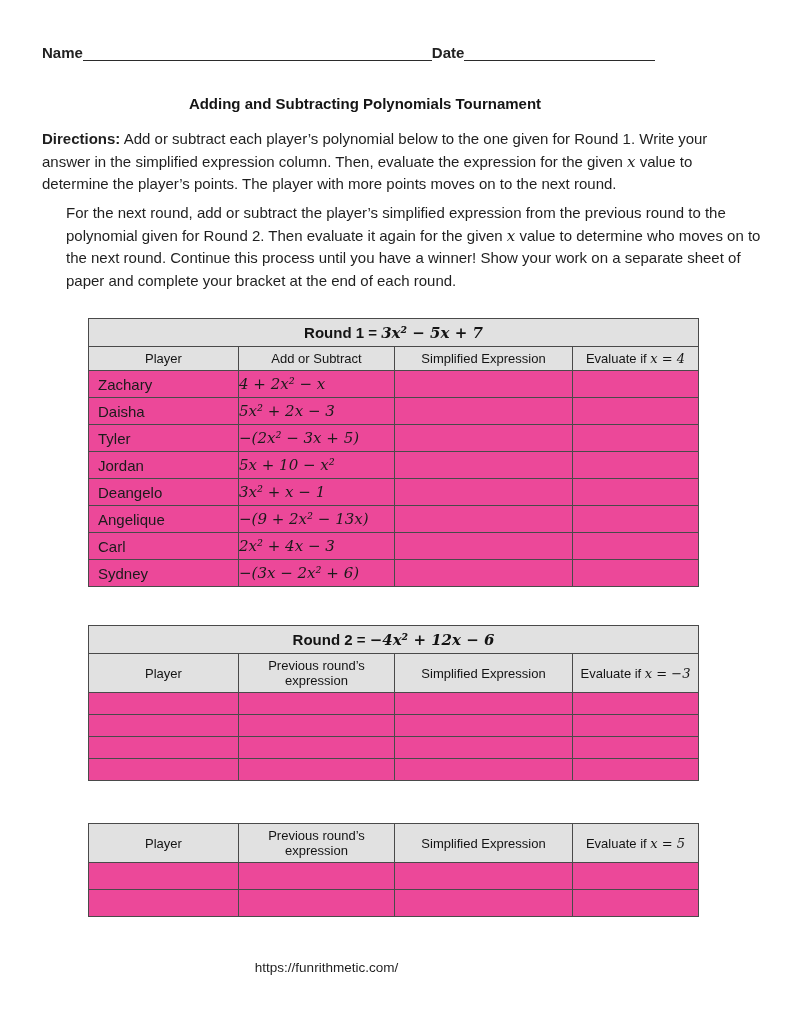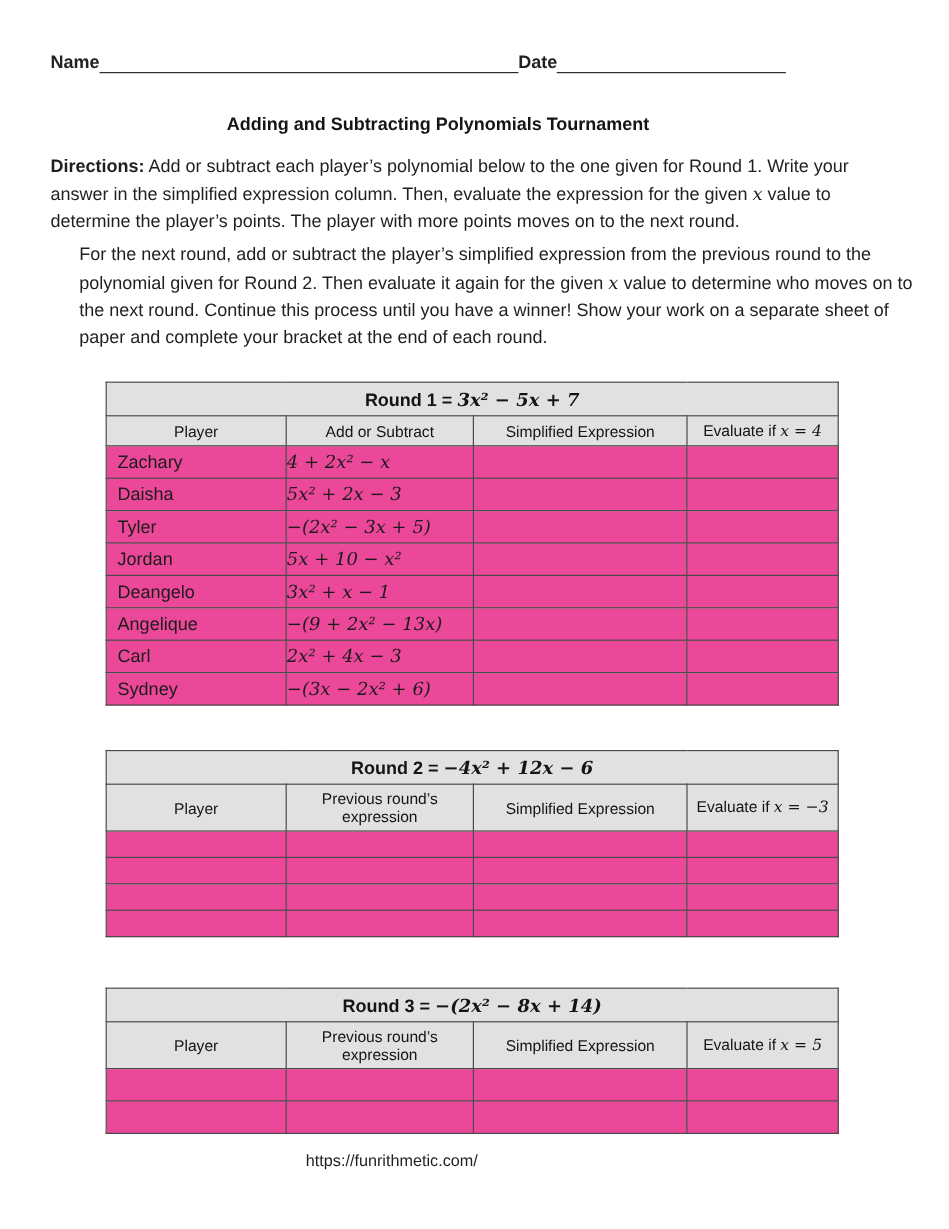--- a/index.html
+++ b/index.html
@@ -205,23 +205,20 @@
 </table>
 
 <table class="round-table" id="table-round3">
   <colgroup>
       <col style="width:150px">
       <col style="width:156px">
       <col style="width:178px">
       <col style="width:126px">
     </colgroup>
   <thead>
-    <tr class="title-row">
-      <th colspan="4"><span>Round 3 = </span><span class="math">−(2x² − 8x + 14)</span></th>
-    </tr>
     <tr class="header-row">
       <th>Player</th>
       <th>Previous round’s expression</th>
       <th>Simplified Expression</th>
       <th><span>Evaluate if </span><span class="math">x = 5</span></th>
     </tr>
   </thead>
   <tbody>
     <tr>
         <td></td>

